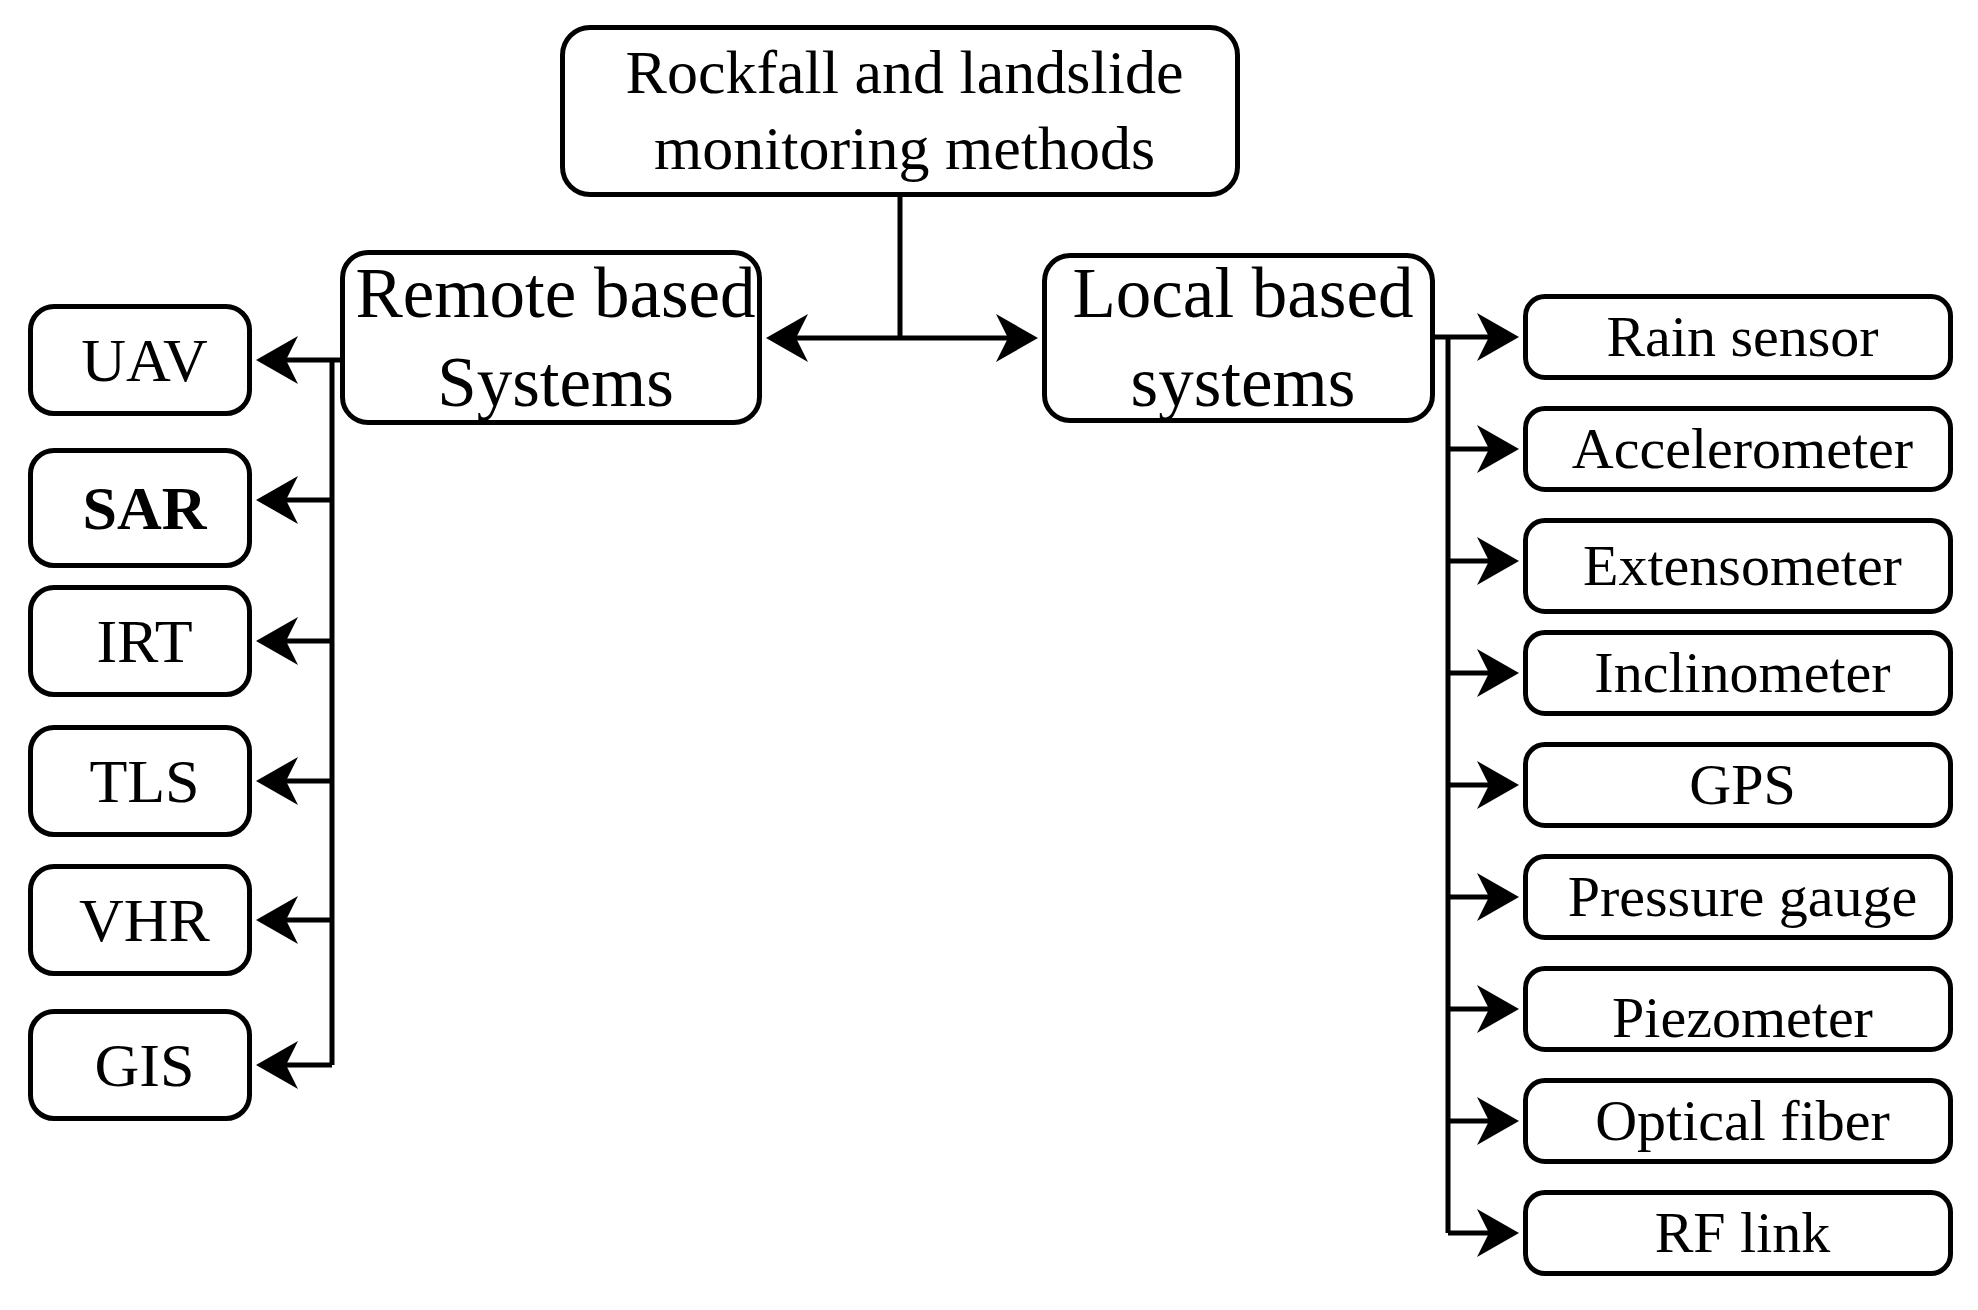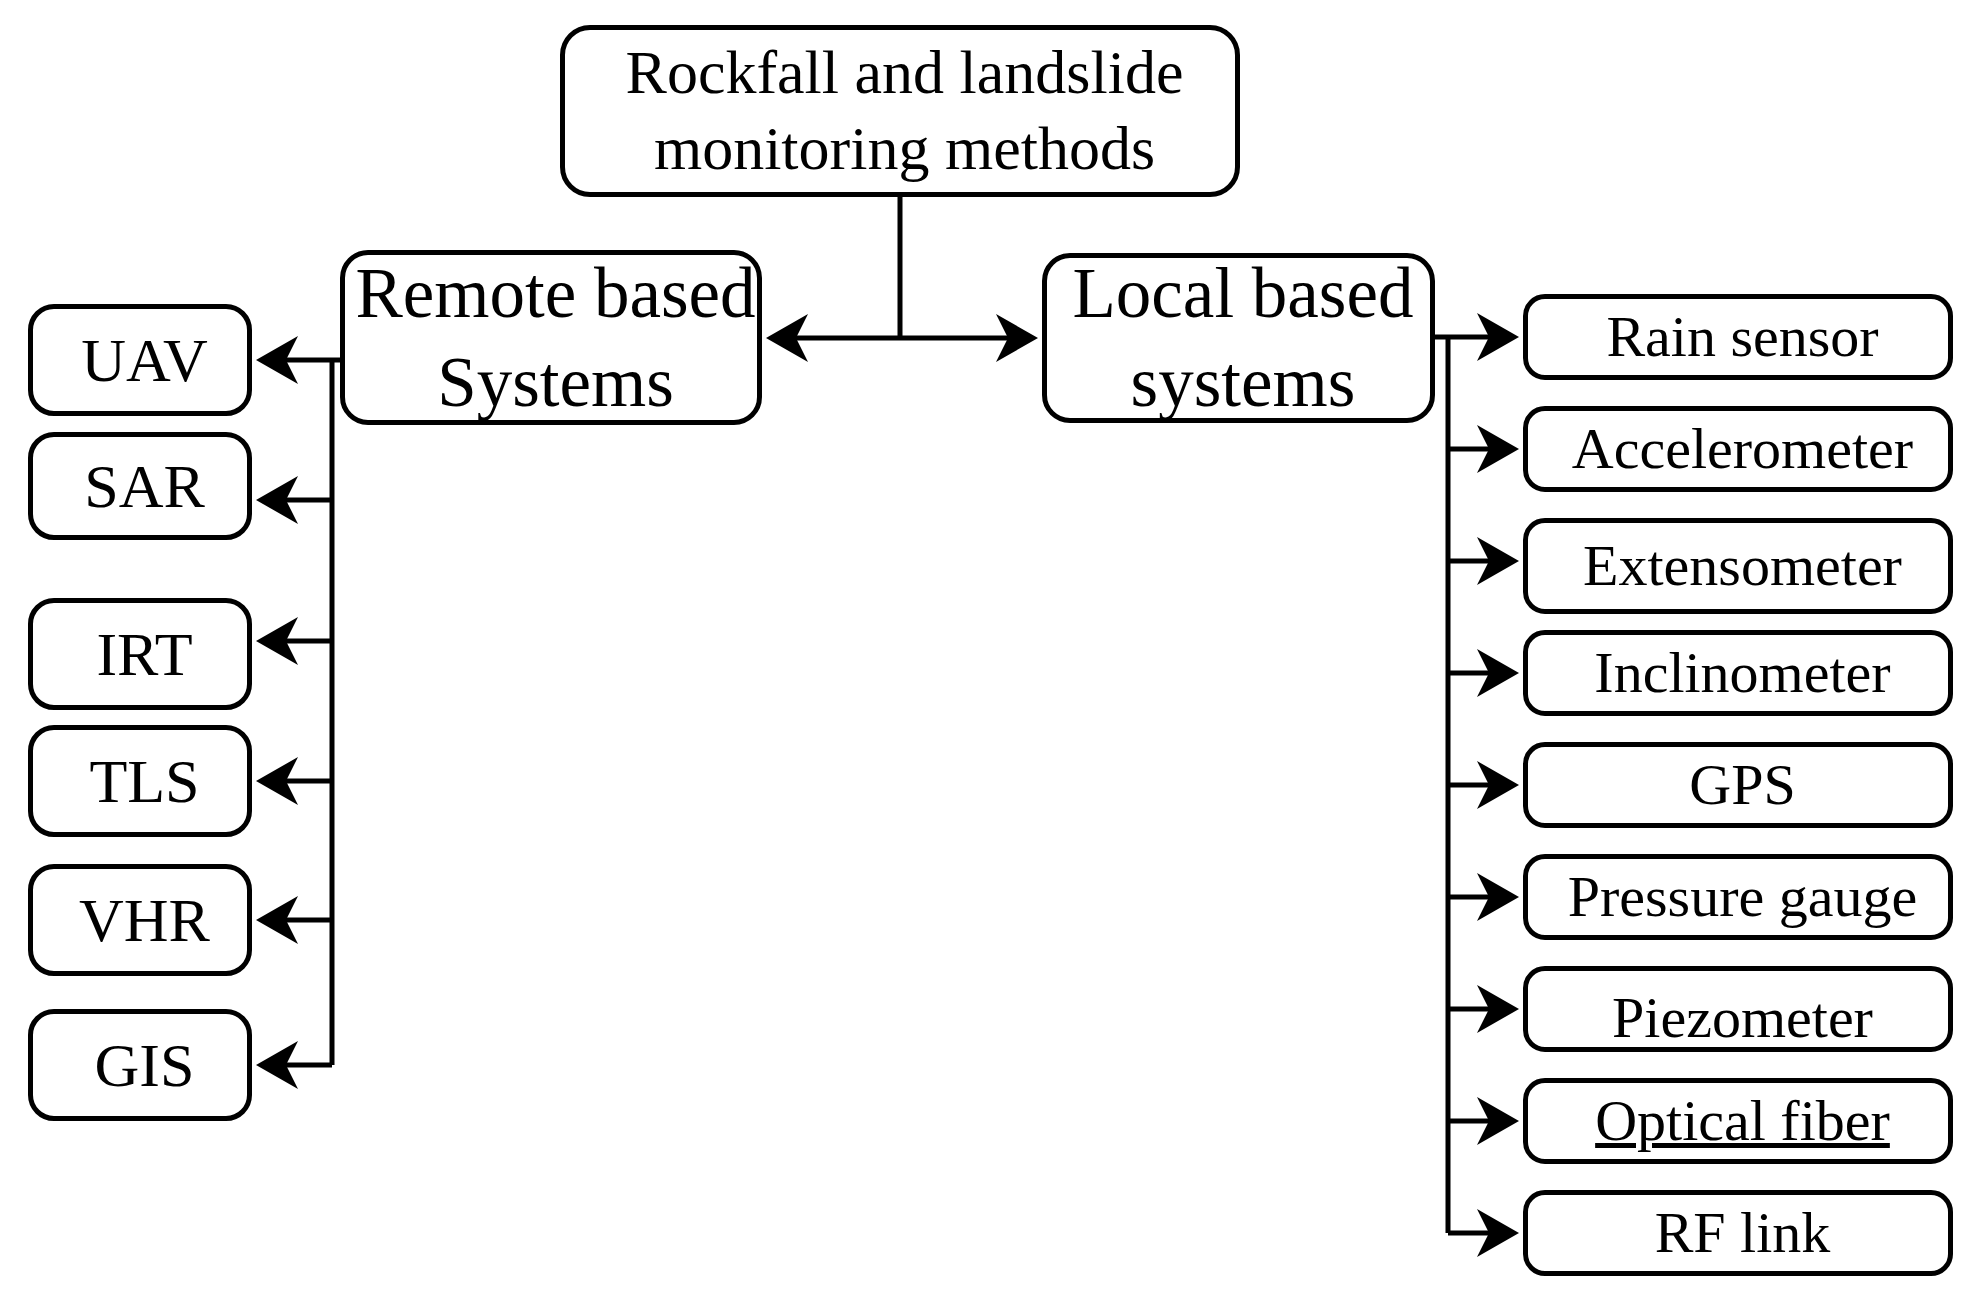--- a/index.html
+++ b/index.html
@@ -120,24 +120,24 @@
   </div>
 
   <div class="node branch" style="left:1042px; top:253px; width:393px; height:170px;">
     <span>Local based</span>
     <span>systems</span>
   </div>
 
   <div class="node leaf-left" style="left:28px; top:304px; width:224px; height:112px;">
     <span>UAV</span>
   </div>
-  <div class="node leaf-left" style="left:28px; top:432px; width:224px; height:108px;">
+  <div class="node leaf-left" style="left:28px; top:448px; width:224px; height:120px;font-weight:bold;">
     <span>SAR</span>
   </div>
-  <div class="node leaf-left" style="left:28px; top:598px; width:224px; height:112px;">
+  <div class="node leaf-left" style="left:28px; top:585px; width:224px; height:112px;">
     <span>IRT</span>
   </div>
   <div class="node leaf-left" style="left:28px; top:725px; width:224px; height:112px;">
     <span>TLS</span>
   </div>
   <div class="node leaf-left" style="left:28px; top:864px; width:224px; height:112px;">
     <span>VHR</span>
   </div>
   <div class="node leaf-left" style="left:28px; top:1009px; width:224px; height:112px;">
     <span>GIS</span>
@@ -157,20 +157,20 @@
   </div>
   <div class="node leaf-right" style="left:1523px; top:742px; width:430px; height:86px;">
     <span>GPS</span>
   </div>
   <div class="node leaf-right" style="left:1523px; top:854px; width:430px; height:86px;">
     <span>Pressure gauge</span>
   </div>
   <div class="node leaf-right" style="left:1523px; top:966px; width:430px; height:86px;justify-content:flex-end;">
     <span>Piezometer</span>
   </div>
-  <div class="node leaf-right" style="left:1523px; top:1078px; width:430px; height:86px;text-decoration:underline;">
+  <div class="node leaf-right" style="left:1523px; top:1078px; width:430px; height:86px;">
     <span>Optical fiber</span>
   </div>
   <div class="node leaf-right" style="left:1523px; top:1190px; width:430px; height:86px;">
     <span>RF link</span>
   </div>
 
 </div>
 
 </body></html>

